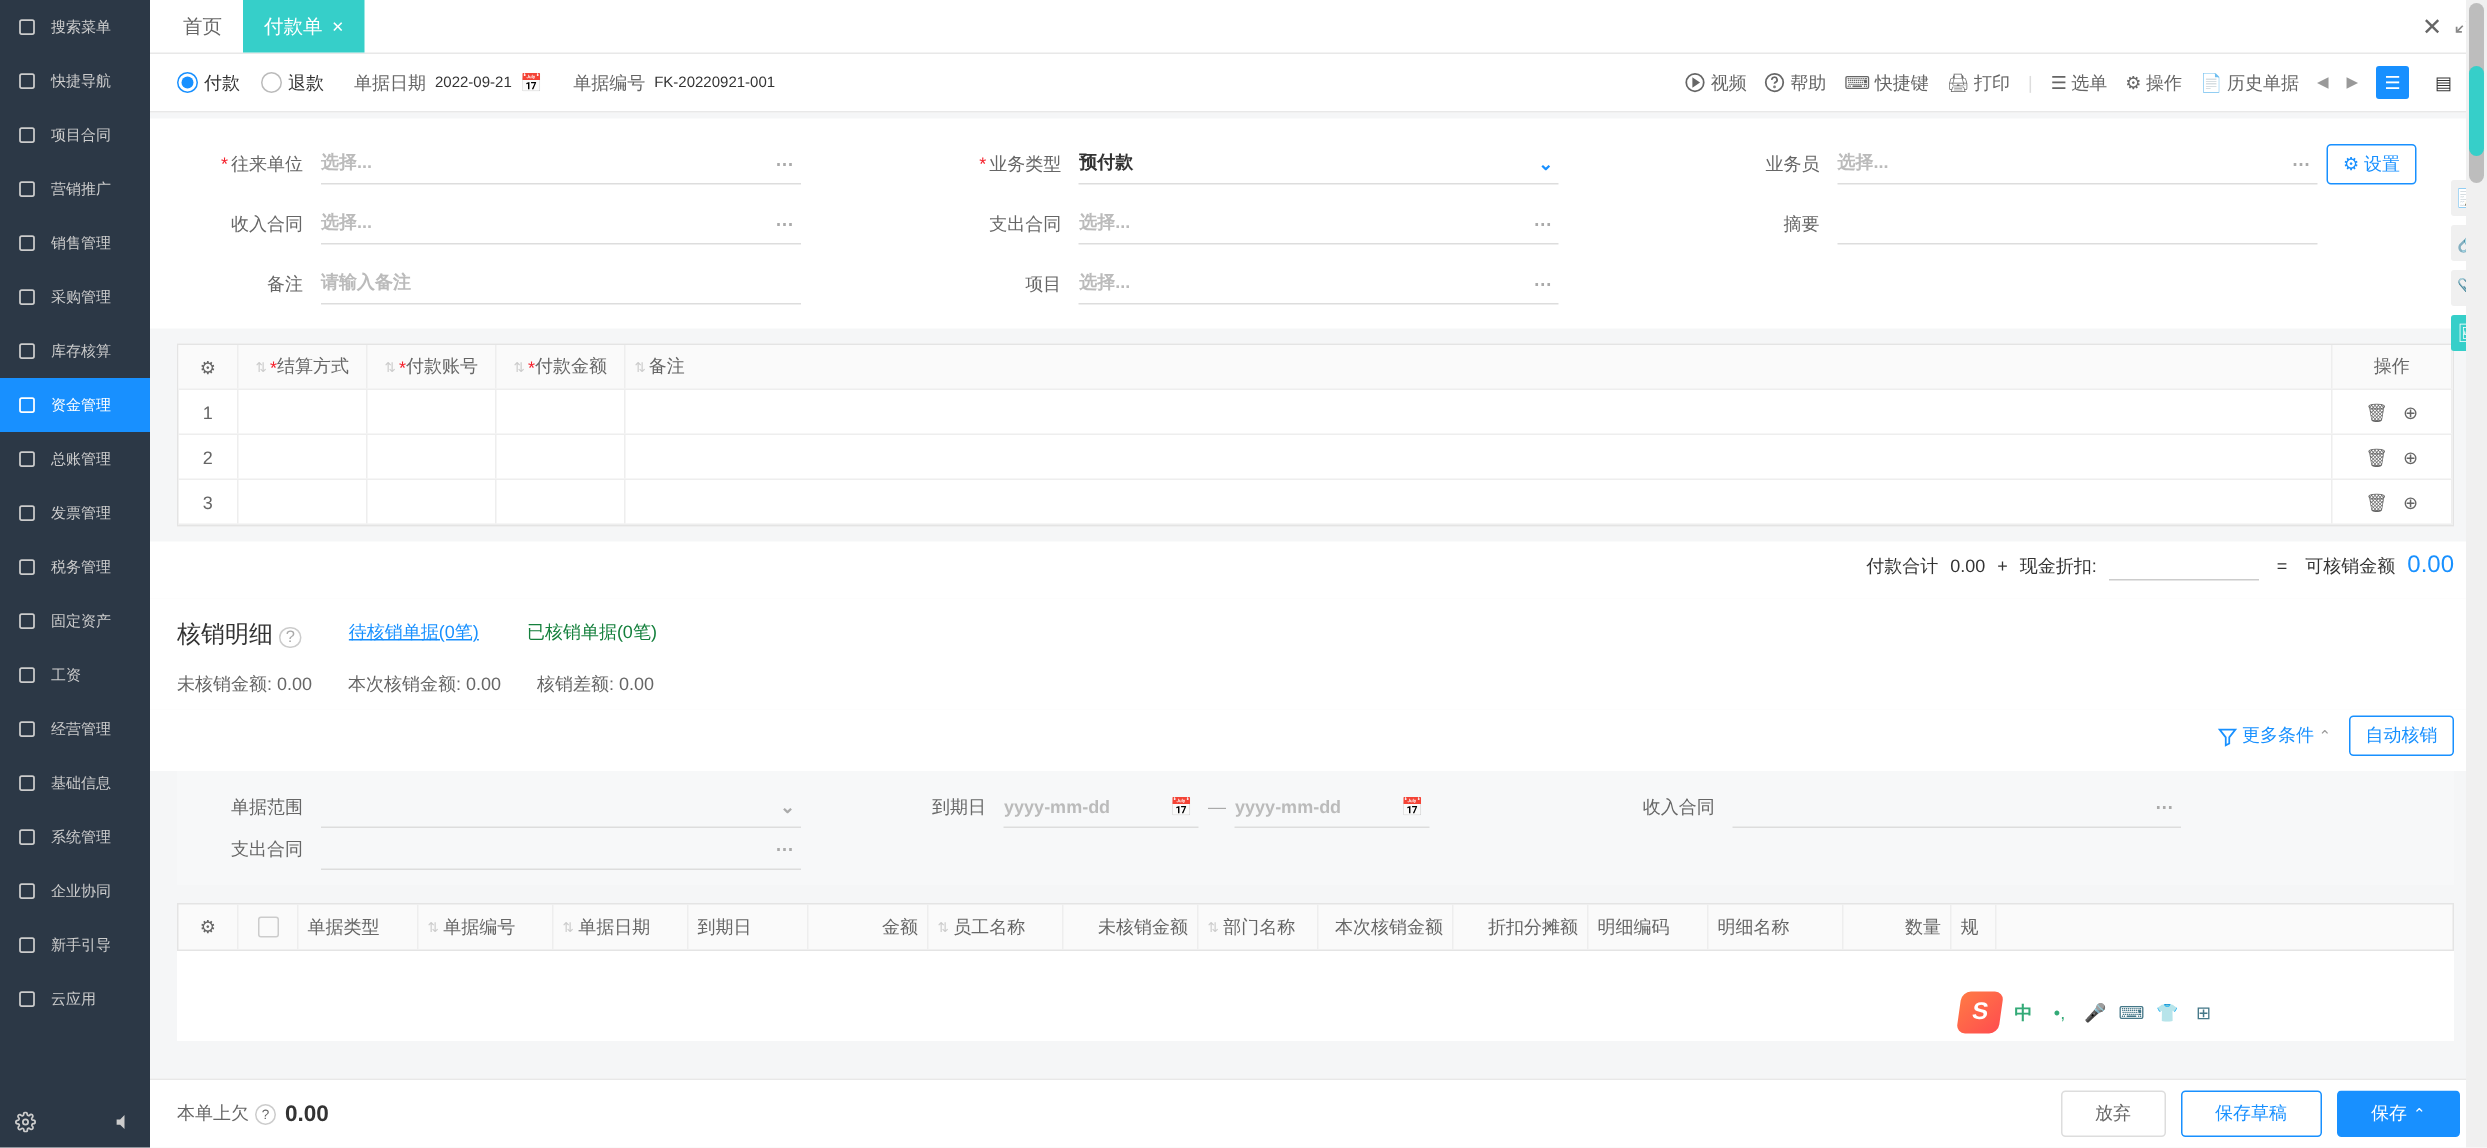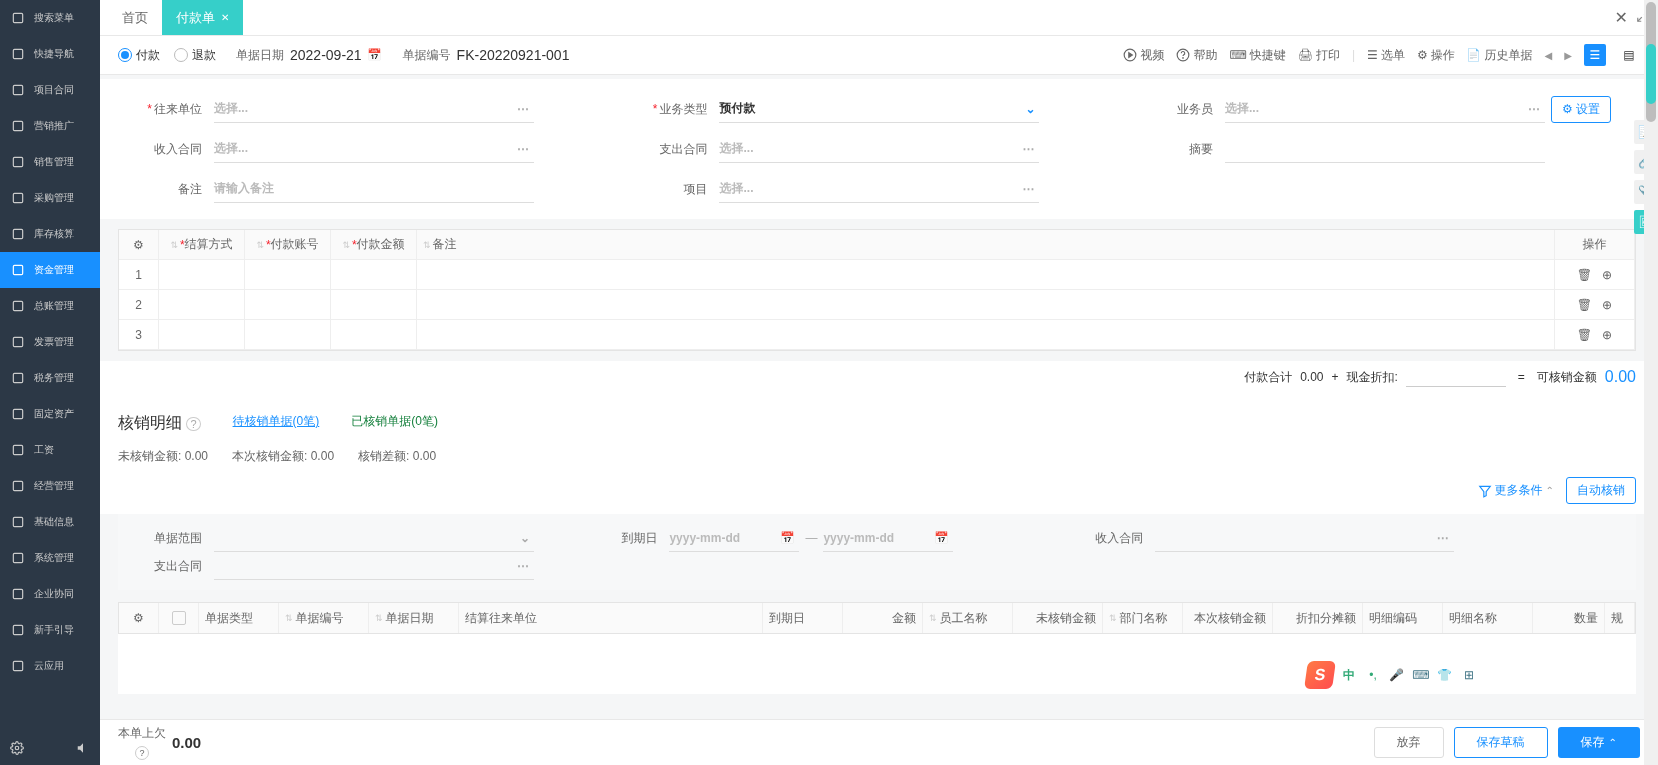--- a/index.html
+++ b/index.html
@@ -24,21 +24,21 @@
 .tabs-right { margin-left:auto; display:flex; gap:8px; align-items:center; }
 
 
 .doc-header { display:flex; align-items:center; padding: 8px 18px; background:#fff; border-bottom:1px solid #e8e8e8; }
 .radio-group { display:flex; gap:14px; align-items:center; }
 .radio { display:flex; align-items:center; gap:4px; cursor:pointer; }
 .radio-dot { width:14px; height:14px; border-radius:50%; border:1px solid #bbb; display:inline-flex; align-items:center; justify-content:center; }
 .radio.checked .radio-dot::after { content:""; width:8px; height:8px; border-radius:50%; background:#1890ff; }
 .radio.checked .radio-dot { border-color:#1890ff; }
 .hdr-field { margin-left:20px; display:flex; align-items:center; gap:6px; color:#666; }
-.hdr-value { color:#333; font-size:14px; }
+.hdr-value { color:#333; font-size:10px; }
 .hdr-actions { margin-left:auto; display:flex; align-items:center; gap:12px; }
 .hdr-action { display:flex; align-items:center; gap:3px; cursor:pointer; color:#666; }
 .mode-btn { width:22px; height:22px; display:flex; align-items:center; justify-content:center; cursor:pointer; }
 .mode-btn.active { background:#1890ff; color:#fff; border-radius:2px; }
 
 
 .doc-body { flex:1; overflow-y:auto; padding: 0 4px 0 0; }
 
 
 .form-section { background:#fff; padding: 10px 18px; margin-top:4px; }
@@ -95,21 +95,21 @@
 .g2c.chk { width:40px; justify-content:center; }
 .g2c.w80 { width:80px; }
 .g2c.w90 { width:90px; }
 .g2c.flex1 { flex:1.5; }
 .g2c.w70 { width:72px; }
 .g2c.right { justify-content:flex-end; }
 .sort2 { font-size:9px; color:#ccc; margin-right:3px; }
 
 
 .footer-bar { height:46px; display:flex; align-items:center; padding:0 18px; background:#fff; border-top:1px solid #e8e8e8; }
-.footer-label { color:#666; display:flex; align-items:center; gap:4px;flex-direction:column; }
+.footer-label { color:#666; display:flex; align-items:center; gap:4px; }
 .footer-val { font-weight:600; font-size:15px; margin-left:6px; }
 .footer-actions { margin-left:auto; display:flex; gap:10px; }
 .fbtn { padding:6px 22px; border-radius:3px; cursor:pointer; border:1px solid transparent; }
 .fbtn.ghost { border-color:#ddd; color:#666; }
 .fbtn.primary-outline { border-color:#1890ff; color:#1890ff; }
 .fbtn.primary { background:#1890ff; color:#fff; display:flex; align-items:center; gap:4px; }
 
 
 .right-strip { position:absolute; right:0; top:120px; width:24px; display:flex; flex-direction:column; gap:6px; }
 .right-strip .ritem { width:24px; height:24px; background:#f0f0f0; display:flex; align-items:center; justify-content:center; color:#888; cursor:pointer; border-radius:2px 0 0 2px; }
@@ -577,23 +577,20 @@
           <div class="g2c w80">
               <span>单据类型</span>
             </div>
           <div class="g2c w90">
               <span class="sort2">⇅</span>
               <span>单据编号</span>
             </div>
           <div class="g2c w90">
               <span class="sort2">⇅</span>
               <span>单据日期</span>
-            </div>
-          <div class="g2c flex1">
-              <span>结算往来单位</span>
             </div>
           <div class="g2c w80">
               <span>到期日</span>
             </div>
           <div class="g2c w80 right">
               <span>金额</span>
             </div>
           <div class="g2c w90">
               <span class="sort2">⇅</span>
               <span>员工名称</span>

